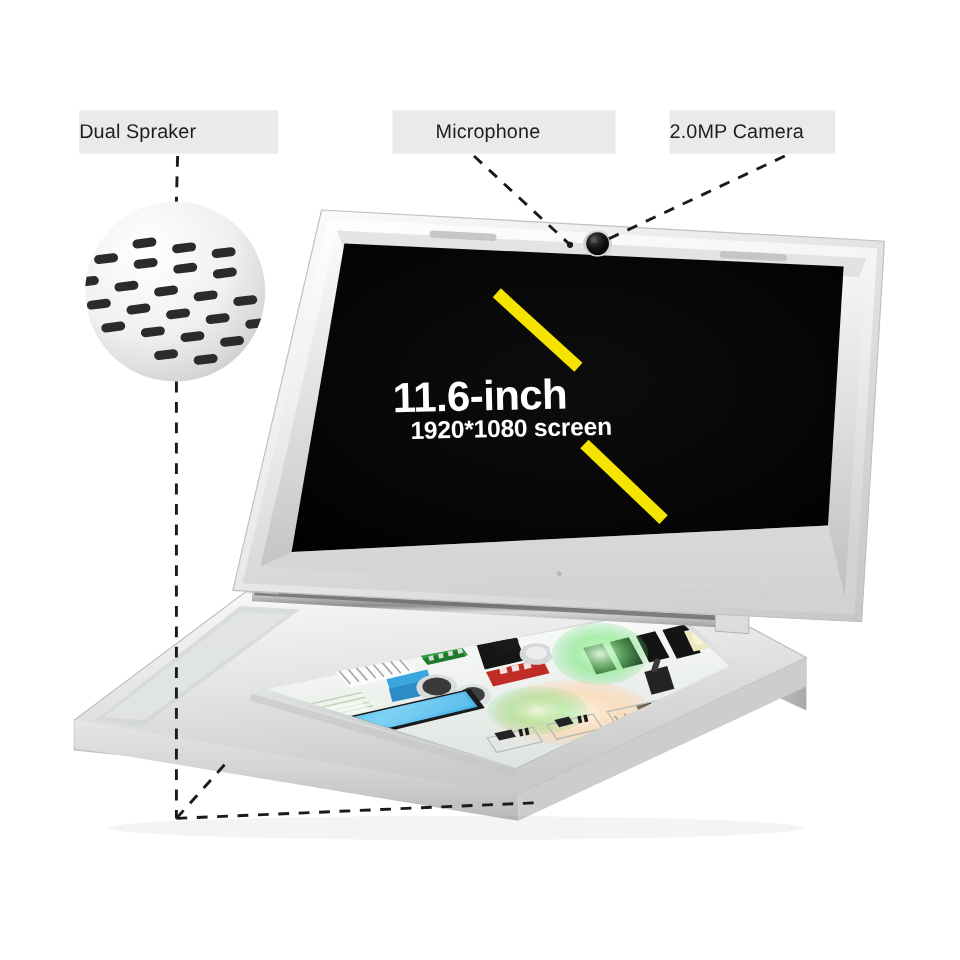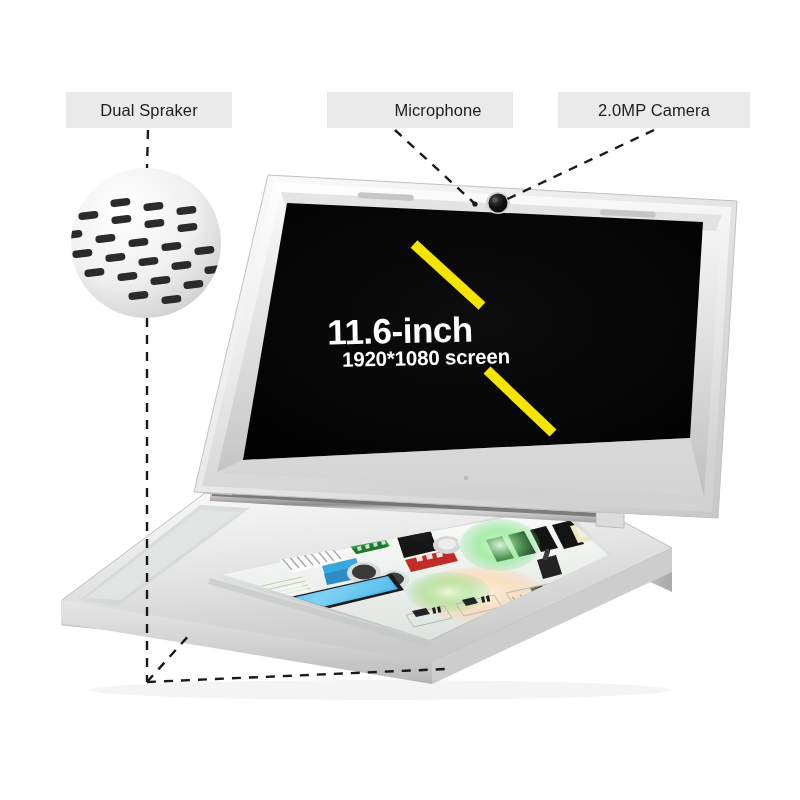--- a/index.html
+++ b/index.html
@@ -28,27 +28,27 @@
 
   
   .chip {
     position: absolute;
     background: #eaeaea;
     color: #1d1d1d;
     font-size: 16.5px;
     letter-spacing: .1px;
     display: flex;
     align-items: center;
-    justify-content: center;
+    justify-content: flex-start;
     white-space: nowrap;
     z-index: 40;
   }
   #chip-speaker   { left: 66px;  top: 92px;  width: 166px; height: 36px; }
   #chip-mic       { left: 327px; top: 92px;  width: 150px; height: 36px; padding-left: 36px; }
-  #chip-camera    { left: 558px; top: 92px;  width: 192px; height: 36px; }
+  #chip-camera    { left: 558px; top: 92px;  width: 138px; height: 36px; }
 
   
   .screen-txt {
     position: absolute;
     color: #ffffff;
     font-weight: bold;
     z-index: 30;
     white-space: nowrap;
     text-align: center;
   }

